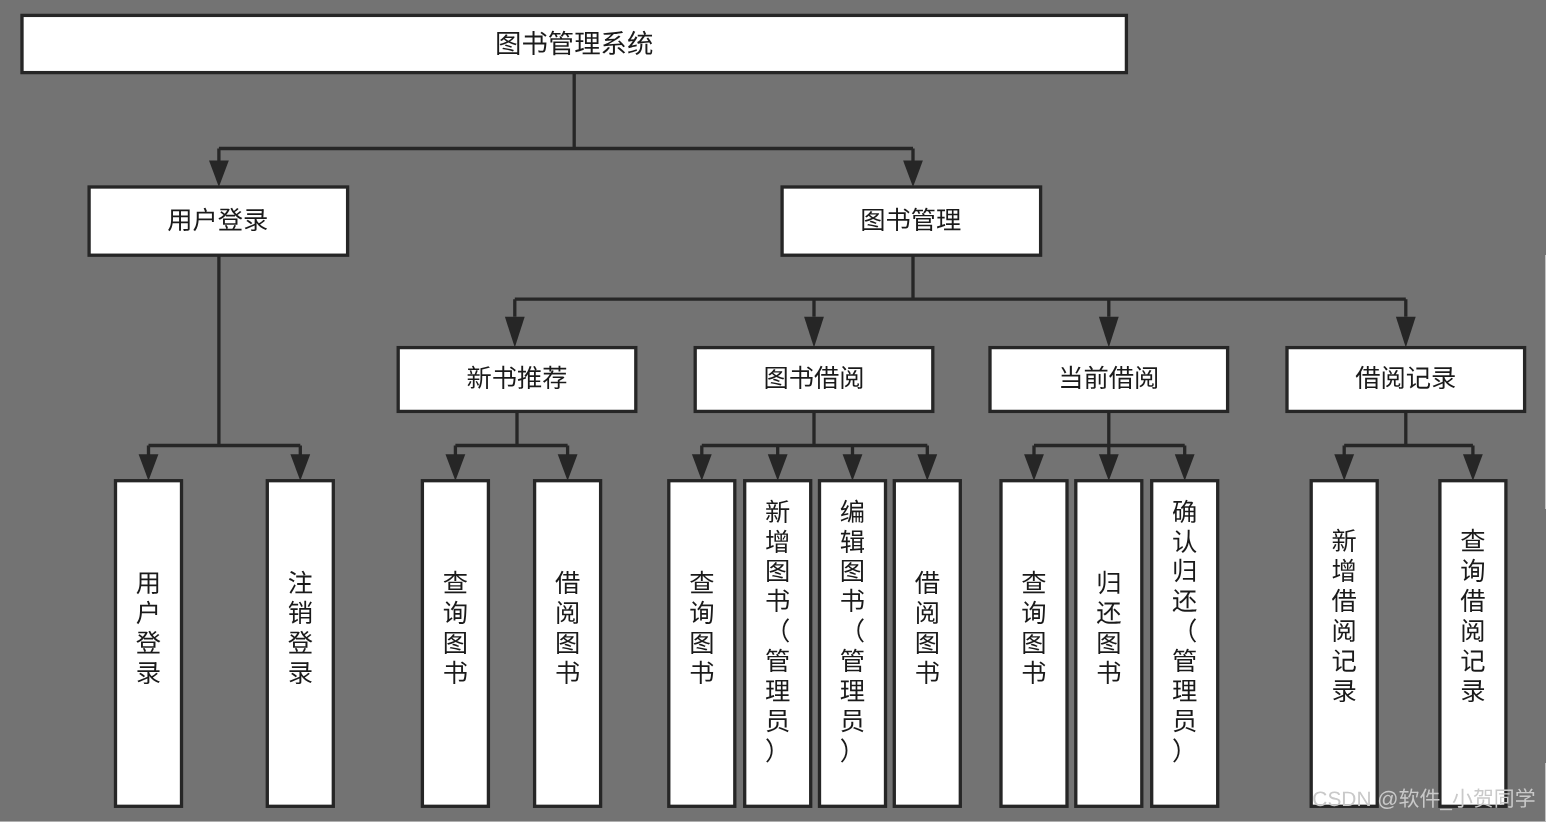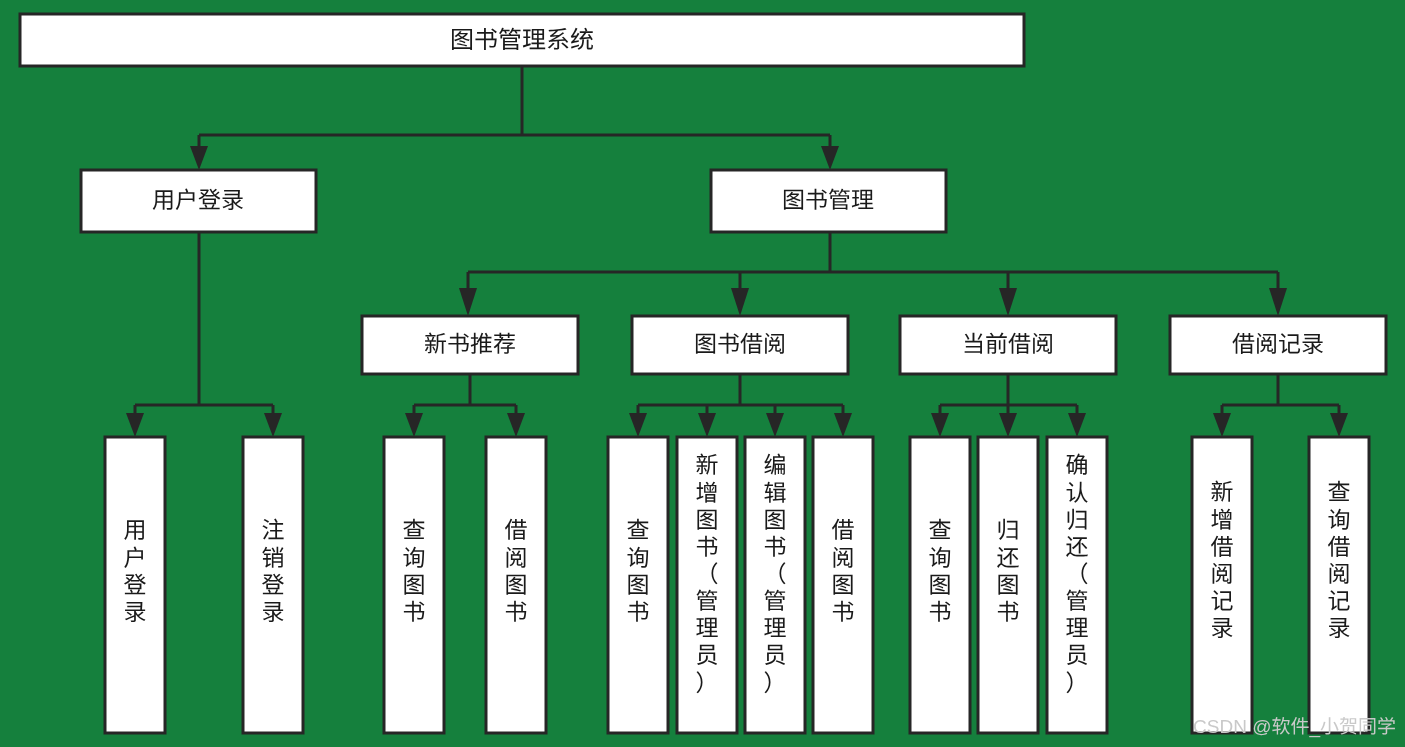--- a/index.html
+++ b/index.html
@@ -8,21 +8,21 @@
     padding: 0;
     background: #ffffff;
   }
   body {
     font-family: "Liberation Sans", "DejaVu Sans", sans-serif;
   }
   #diagram-root {
     position: relative;
     width: 1405px;
     height: 747px;
-    background: #15803d;
+    background: #737373;
     overflow: hidden;
   }
   svg#flowchart {
     display: block;
     width: 1405px;
     height: 747px;
   }
   .node-box {
     fill: #ffffff;
     stroke: #262626;

